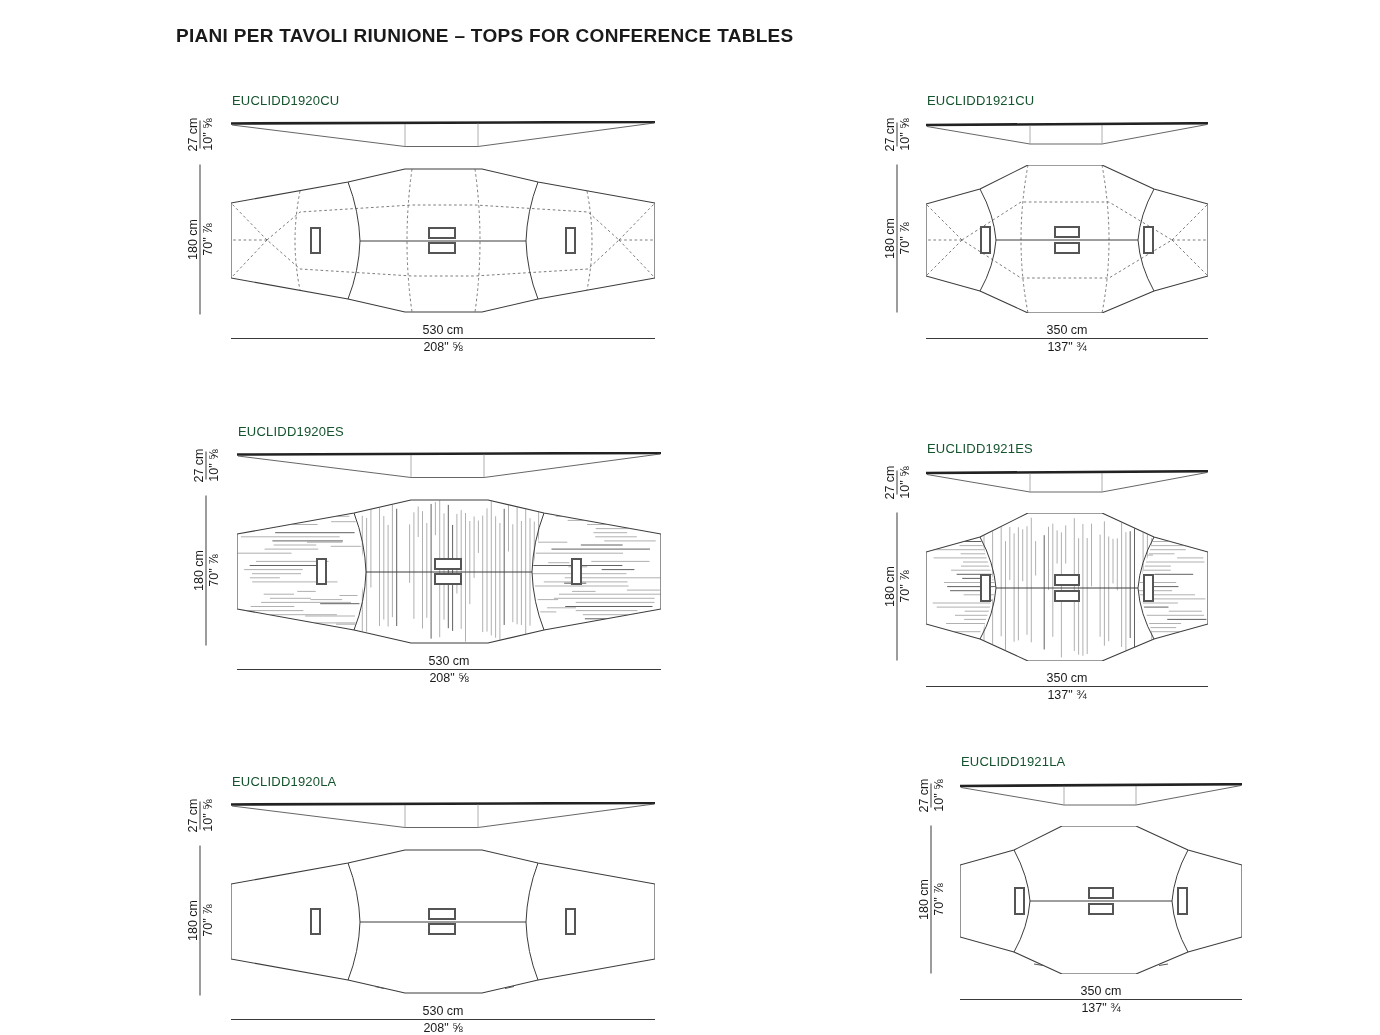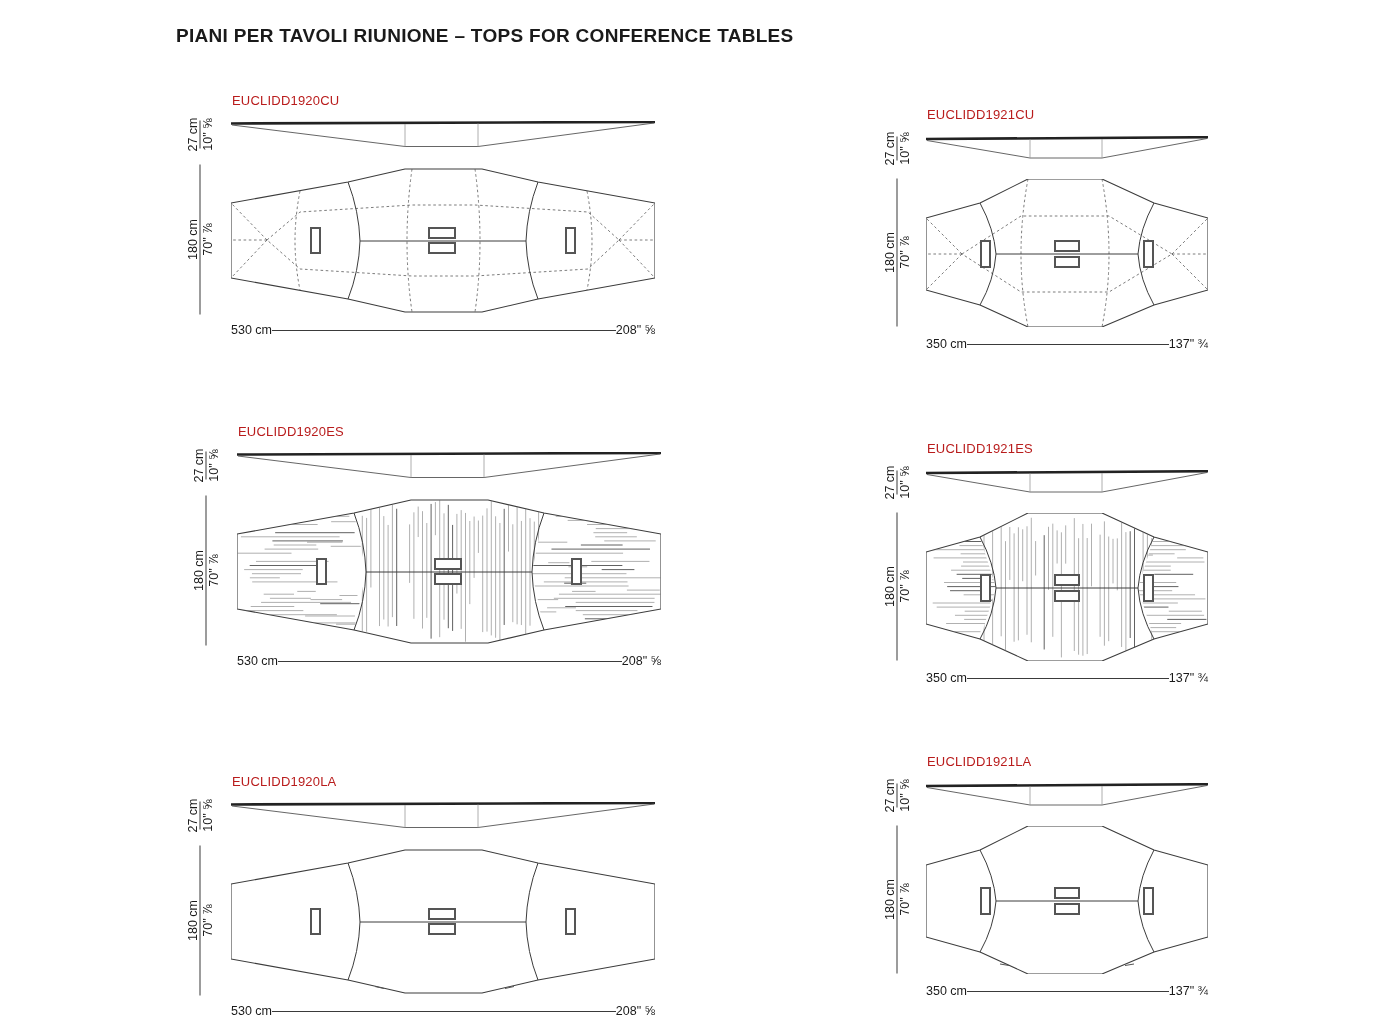--- a/index.html
+++ b/index.html
@@ -1,32 +1,32 @@
 <!DOCTYPE html>
 <html><head>
 <meta charset="utf-8">
 <style>
   html,body{margin:0;padding:0;background:#fff;}
   .page{position:relative;width:1380px;height:1035px;background:#fff;overflow:hidden;
         font-family:"Liberation Sans",sans-serif;color:#1a1a1a;}
   .title{position:absolute;left:169px;top:12px;font-size:19px;font-weight:bold;letter-spacing:.3px;white-space:nowrap;margin-left:7px;}
   .diagram{position:absolute;}
-  .d0{left:231px;top:96px}.d1{left:926px;top:110px}
+  .d0{left:231px;top:96px}.d1{left:926px;top:96px}
   .d2{left:237px;top:427px}.d3{left:926px;top:444px}
-  .d4{left:231px;top:777px}.d5{left:926px;top:757px}
+  .d4{left:231px;top:777px}.d5{left:960px;top:757px}
   .wide{width:424px;height:266px}
   .narrow{width:282px;height:266px}
-  .code{position:absolute;left:1px;top:-3px;font-size:13px;letter-spacing:.2px;white-space:nowrap;color:#b91c1c;}
+  .code{position:absolute;left:1px;top:-3px;font-size:13px;letter-spacing:.2px;white-space:nowrap;color:#14532d;}
   .side-svg{position:absolute;display:block;}
   .top-svg{position:absolute;display:block;}
   .wide .side-svg{left:0;top:25px;width:424px;height:28px}
   .narrow .side-svg{left:0;top:26px;width:282px;height:24px}
   .wide .top-svg{left:0;top:69px;width:424px;height:150px}
   .narrow .top-svg{left:0;top:69px;width:282px;height:148px}
-  .wdim{position:absolute;left:0;top:226px;width:100%;display:flex;flex-direction:row;align-items:center;}
+  .wdim{position:absolute;left:0;top:226px;width:100%;display:flex;flex-direction:column;align-items:center;}
   .dimline{height:1px;background:#3a3a3a;width:100%;}
   .wdim span,.vdim span{font-size:12.5px;line-height:14px;white-space:nowrap;color:#1a1a1a;}
   .wdim span{padding:1px 0;}
   .vdim{position:absolute;display:flex;flex-direction:column;align-items:center;transform:rotate(-90deg);transform-origin:center;}
   .vdim .dimline{width:100%;}
   .wide .vdim-h{width:28px;left:-45px;top:24px}
   .wide .vdim-d{width:150px;left:-106px;top:129px}
   .narrow .vdim-h{width:24px;left:-41px;top:24px}
   .narrow .vdim-d{width:148px;left:-103px;top:128px}
 </style>

